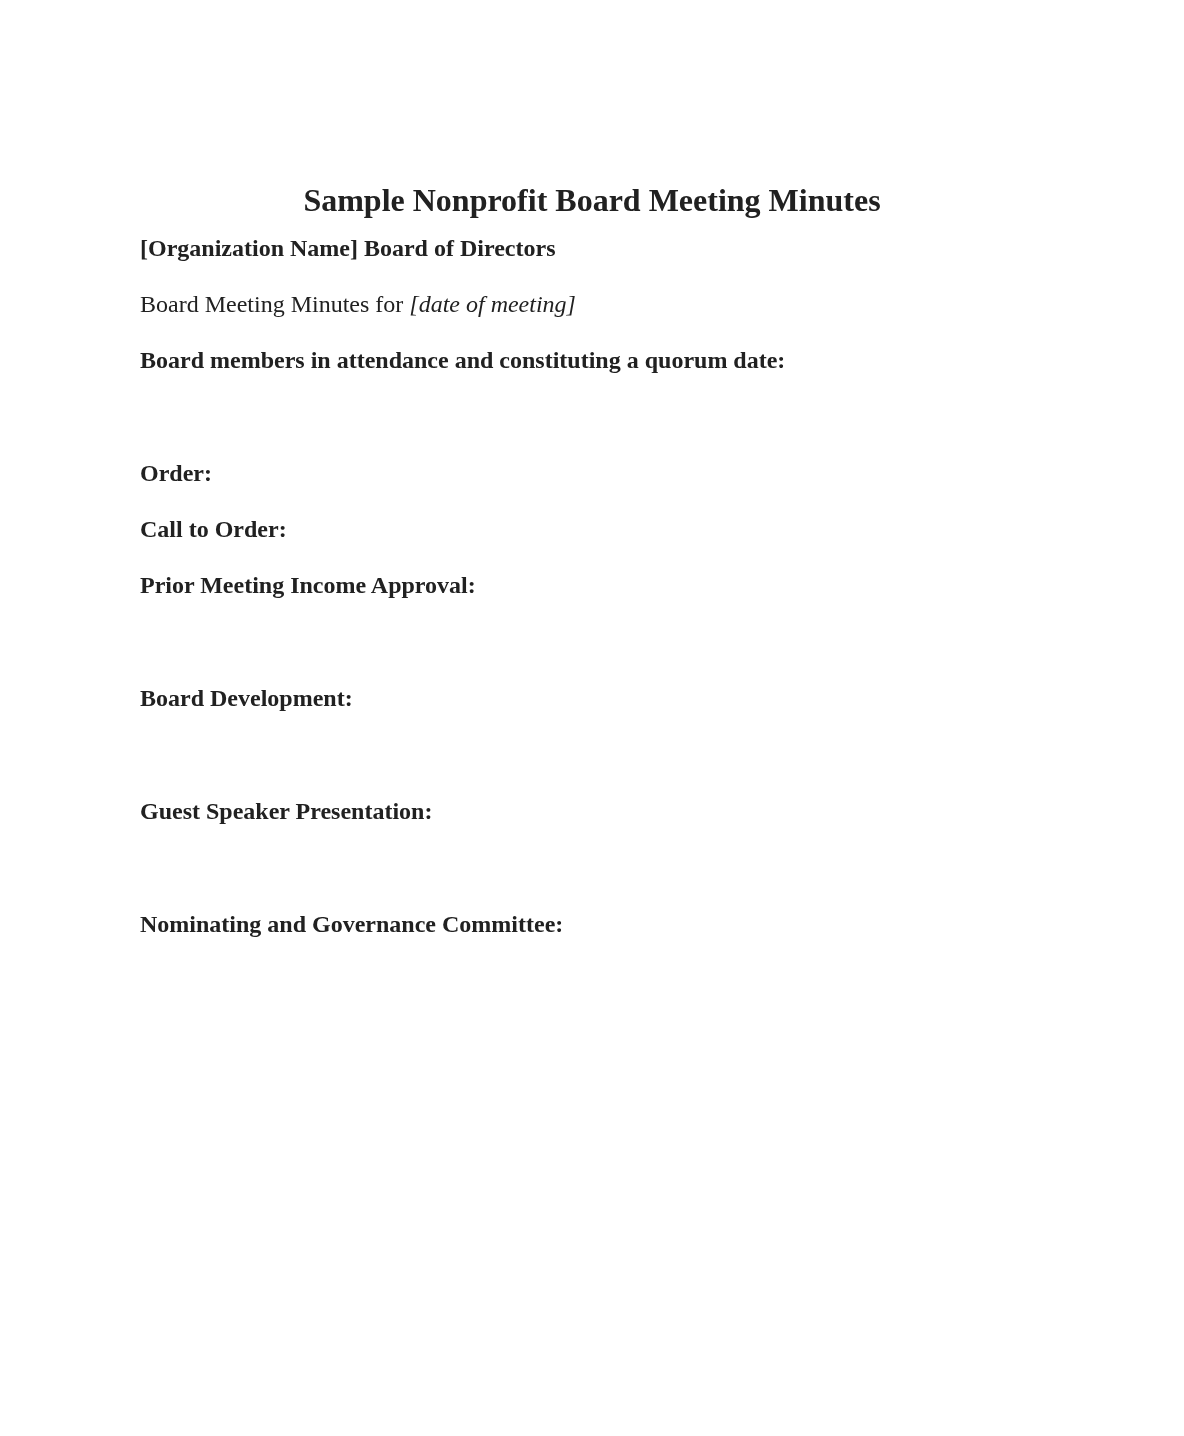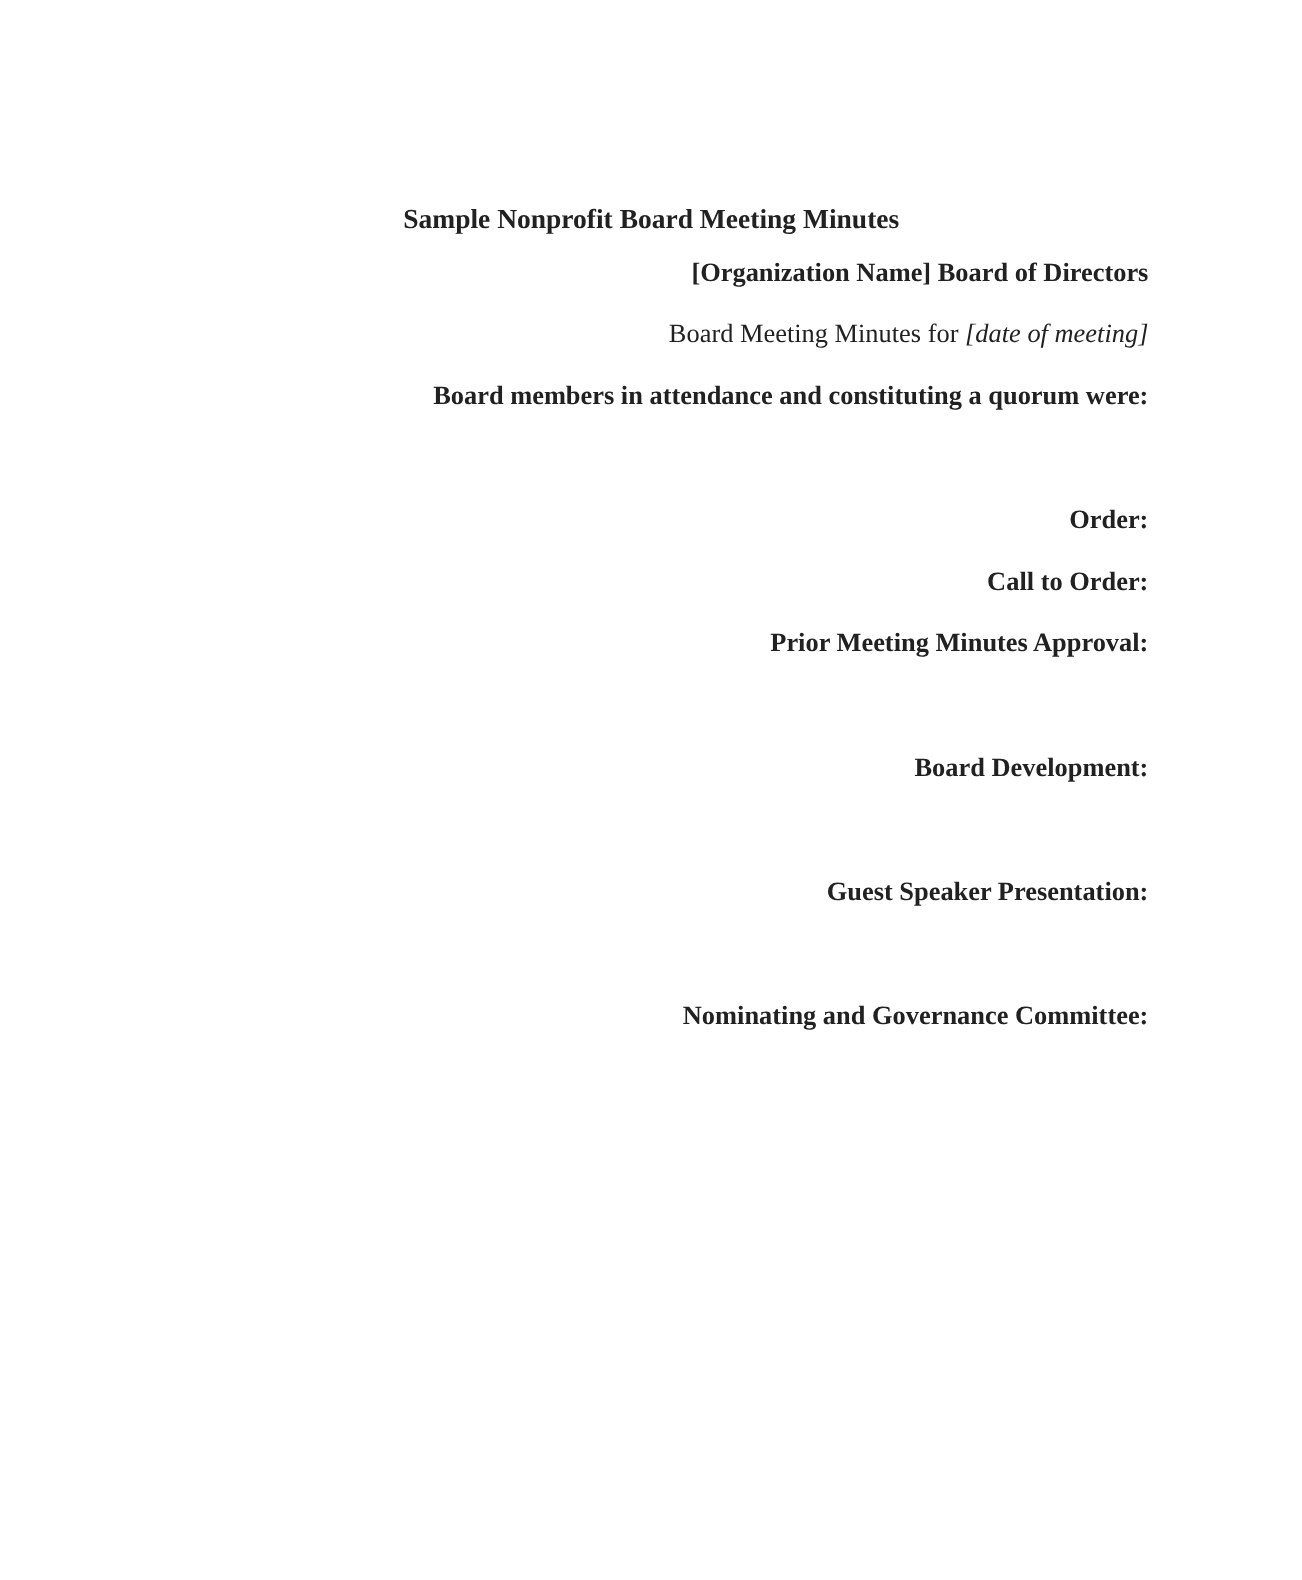--- a/index.html
+++ b/index.html
@@ -13,30 +13,29 @@
     height: 1436px;
     box-sizing: border-box;
     padding: 182px 140px 0 140px;
     background: #ffffff;
     font-family: "Liberation Serif", "DejaVu Serif", serif;
     color: #212121;
     font-size: 24px;
     overflow: hidden;
   }
   .title {
-    font-size: 25px;
+    font-size: 32px;
     font-weight: bold;
     text-align: center;
     line-height: 36px;
     margin: 0 0 16px 0;
   }
   .line {
     margin: 0 0 28px 0;
     line-height: 28px;
-    text-align: right;
   }
   .line.gap {
     margin-bottom: 85px;
   }
   .bold {
     font-weight: bold;
   }
   .italic {
     font-style: italic;
     margin-top: 24px;
@@ -46,29 +45,29 @@
 <body>
 
 <div class="page">
 
   <h1 class="title">Sample Nonprofit Board Meeting Minutes</h1>
 
   <p class="line bold">[Organization Name] Board of Directors</p>
 
   <p class="line"><span>Board Meeting Minutes for </span><span class="italic">[date of meeting]</span></p>
 
-  <p class="line bold gap">Board members in attendance and constituting a quorum were:</p>
+  <p class="line bold gap">Board members in attendance and constituting a quorum date:</p>
 
 
   <p class="line bold">Order:</p>
 
   <p class="line bold">Call to Order:</p>
 
 
-  <p class="line bold gap">Prior Meeting Minutes Approval:</p>
+  <p class="line bold gap">Prior Meeting Income Approval:</p>
 
   <p class="line bold gap">Board Development:</p>
 
   <p class="line bold gap">Guest Speaker Presentation:</p>
 
 
 
   <p class="line bold">Nominating and Governance Committee:</p>
 
 </div>

